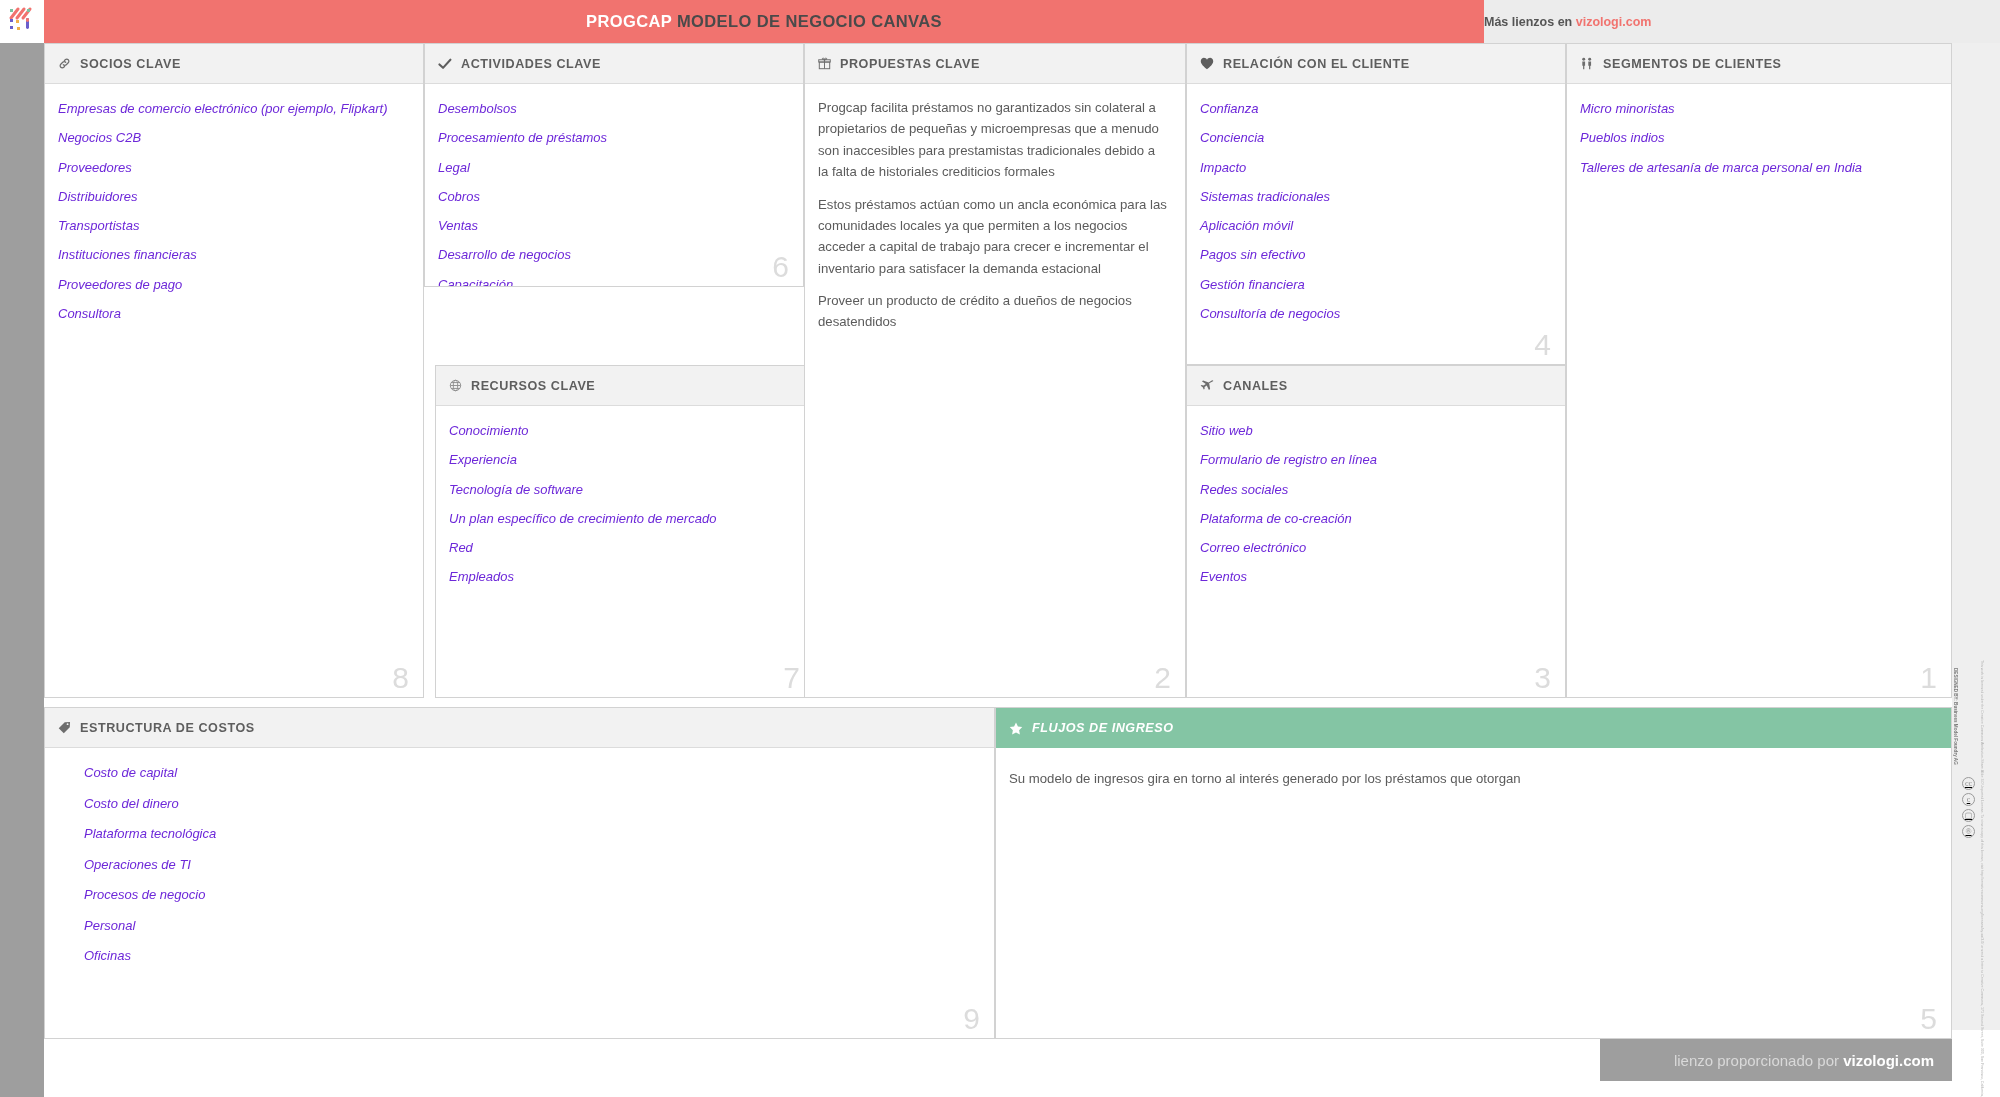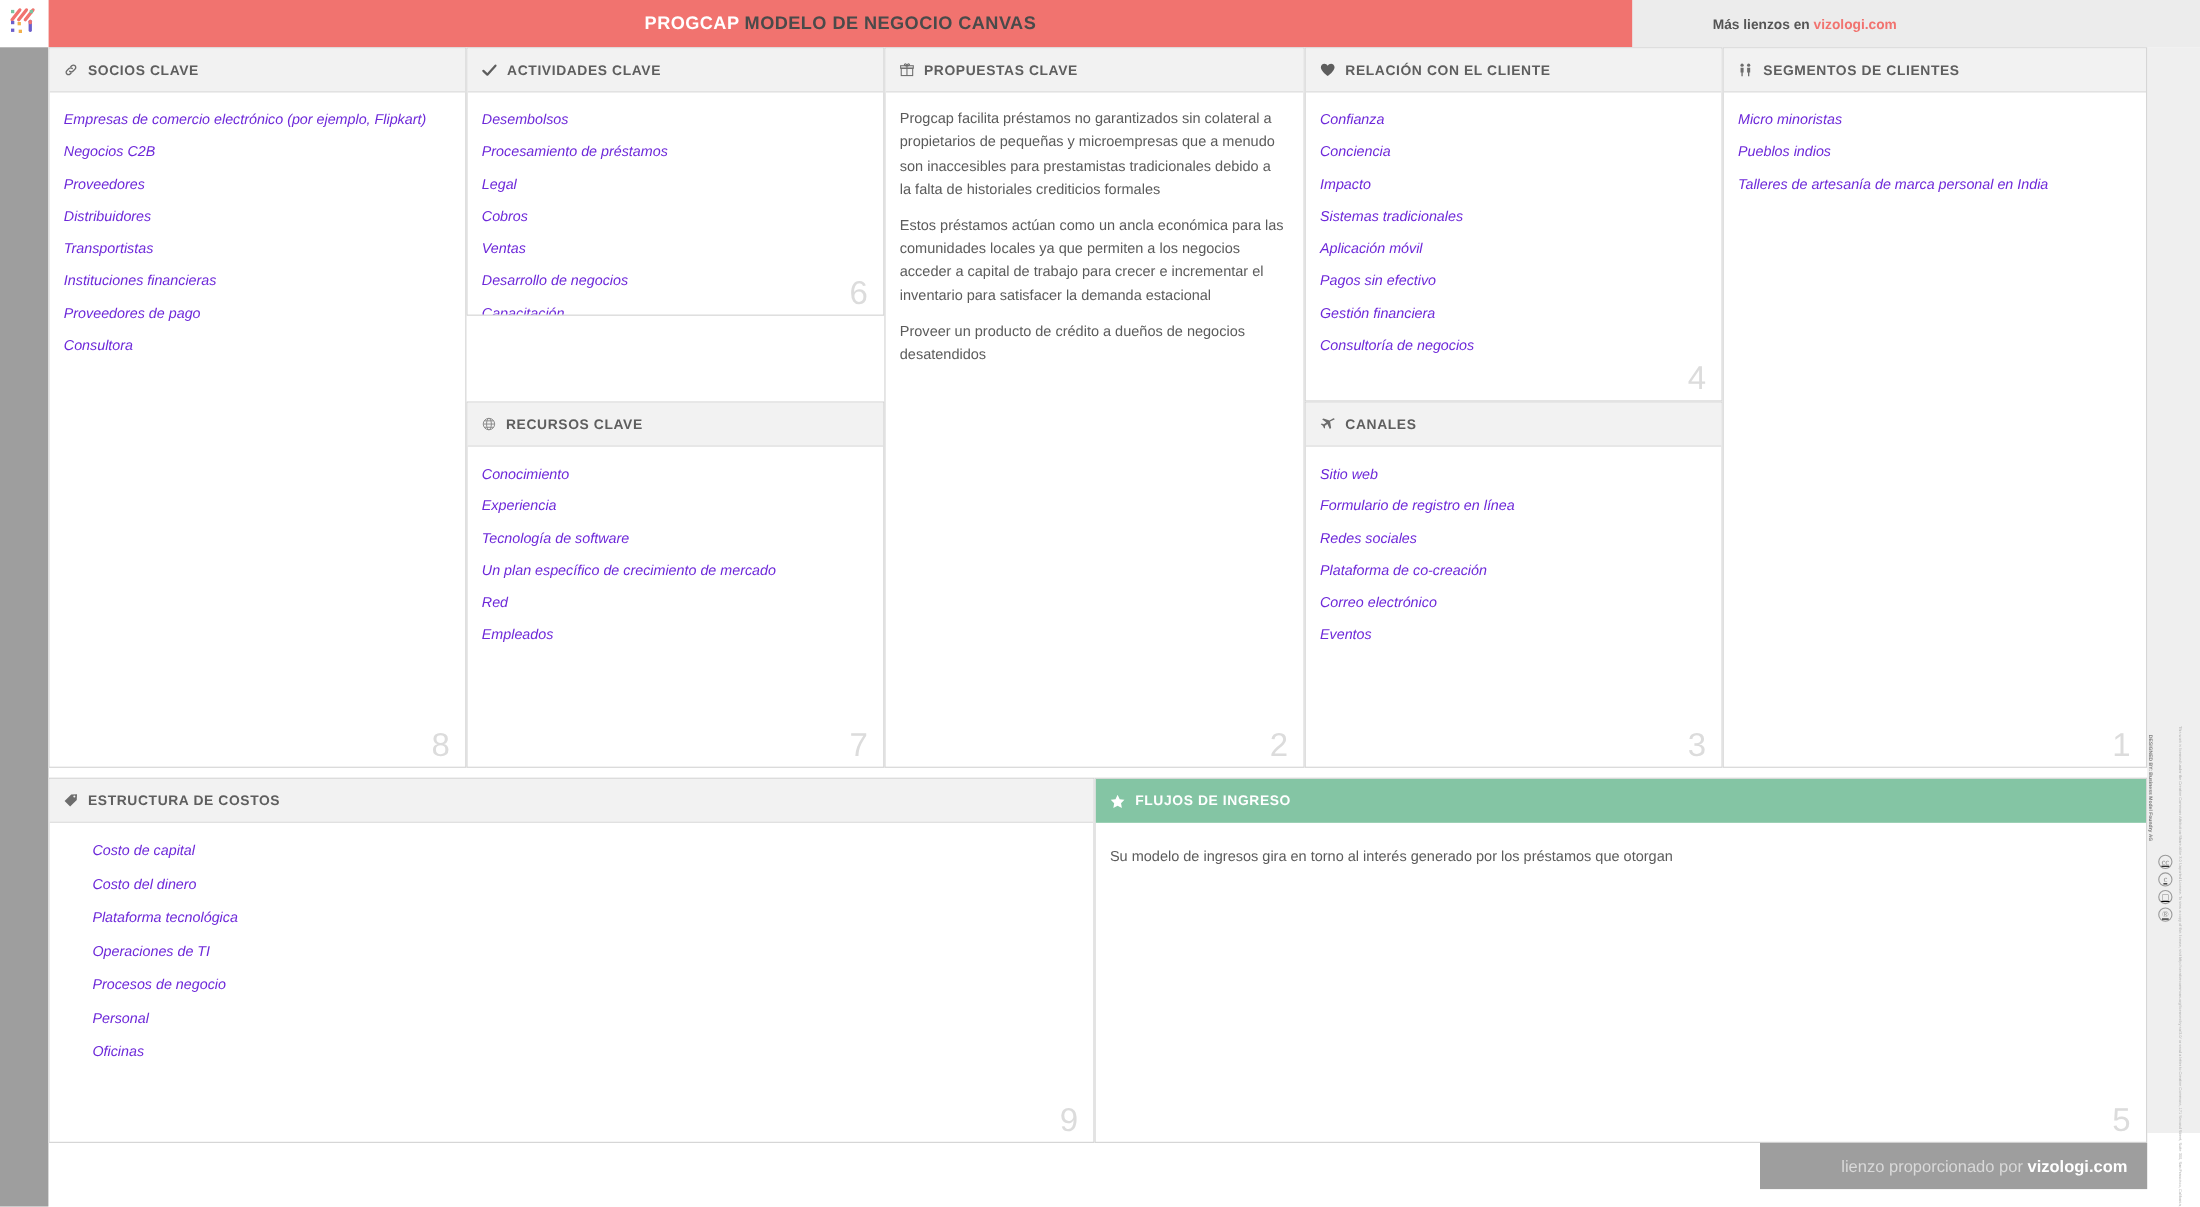--- a/index.html
+++ b/index.html
@@ -48,21 +48,20 @@
     letter-spacing: 0.4px;
     white-space: nowrap;
   }
   .title-brand { color: #ffffff; }
   .title-rest { color: #4a4a4a; }
   .topbar-right {
     flex: 1 1 auto;
     background: #ececec;
     display: flex;
     align-items: center;
-    padding-left: 73px;
     height: 43px;
   }
   .more-canvases {
     font-size: 12.5px;
     font-weight: bold;
     color: #555555;
     white-space: nowrap;
   }
   .more-canvases .link { color: #f1736f; }
 
@@ -108,21 +107,21 @@
     align-items: center;
   }
   .cell-head.green .hicon { color: #ffffff; }
   .cell-head .htitle {
     font-size: 12.6px;
     font-weight: bold;
     letter-spacing: 0.55px;
     color: #5e5e5e;
     white-space: nowrap;
   }
-  .cell-head.green .htitle { color: #ffffff; }
+  .cell-head.green .htitle { color: #ffffff; font-style: italic; }
 
   .cell-body {
     padding: 18px 16px 0 13px;
     position: relative;
     height: calc(100% - 40px);
   }
   .bullet {
     font-size: 13px;
     color: #6d28d9;
     line-height: 1.0;
@@ -289,21 +288,21 @@
       <div class="bullet">Legal</div>
       <div class="bullet">Cobros</div>
       <div class="bullet">Ventas</div>
       <div class="bullet">Desarrollo de negocios</div>
       <div class="bullet">Capacitación</div>
       <div class="bullet">I+D</div>
       <div class="cell-num">6</div>
     </div>
   </div>
 
-  <div class="cell" style="left:424px; top:365px; width:380px; height:333px;">
+  <div class="cell" style="left:435px; top:365px; width:380px; height:333px;">
     <div class="cell-head">
       <span class="hicon">
         <svg width="13" height="13" viewBox="0 0 16 16" fill="none" stroke="#8a8a8a" stroke-width="1.1">
           <circle cx="8" cy="8" r="6.4"></circle>
           <ellipse cx="8" cy="8" rx="2.7" ry="6.4"></ellipse>
           <line x1="1.7" y1="8" x2="14.3" y2="8"></line>
           <line x1="2.7" y1="4.4" x2="13.3" y2="4.4"></line>
           <line x1="2.7" y1="11.6" x2="13.3" y2="11.6"></line>
         </svg>
       </span>

